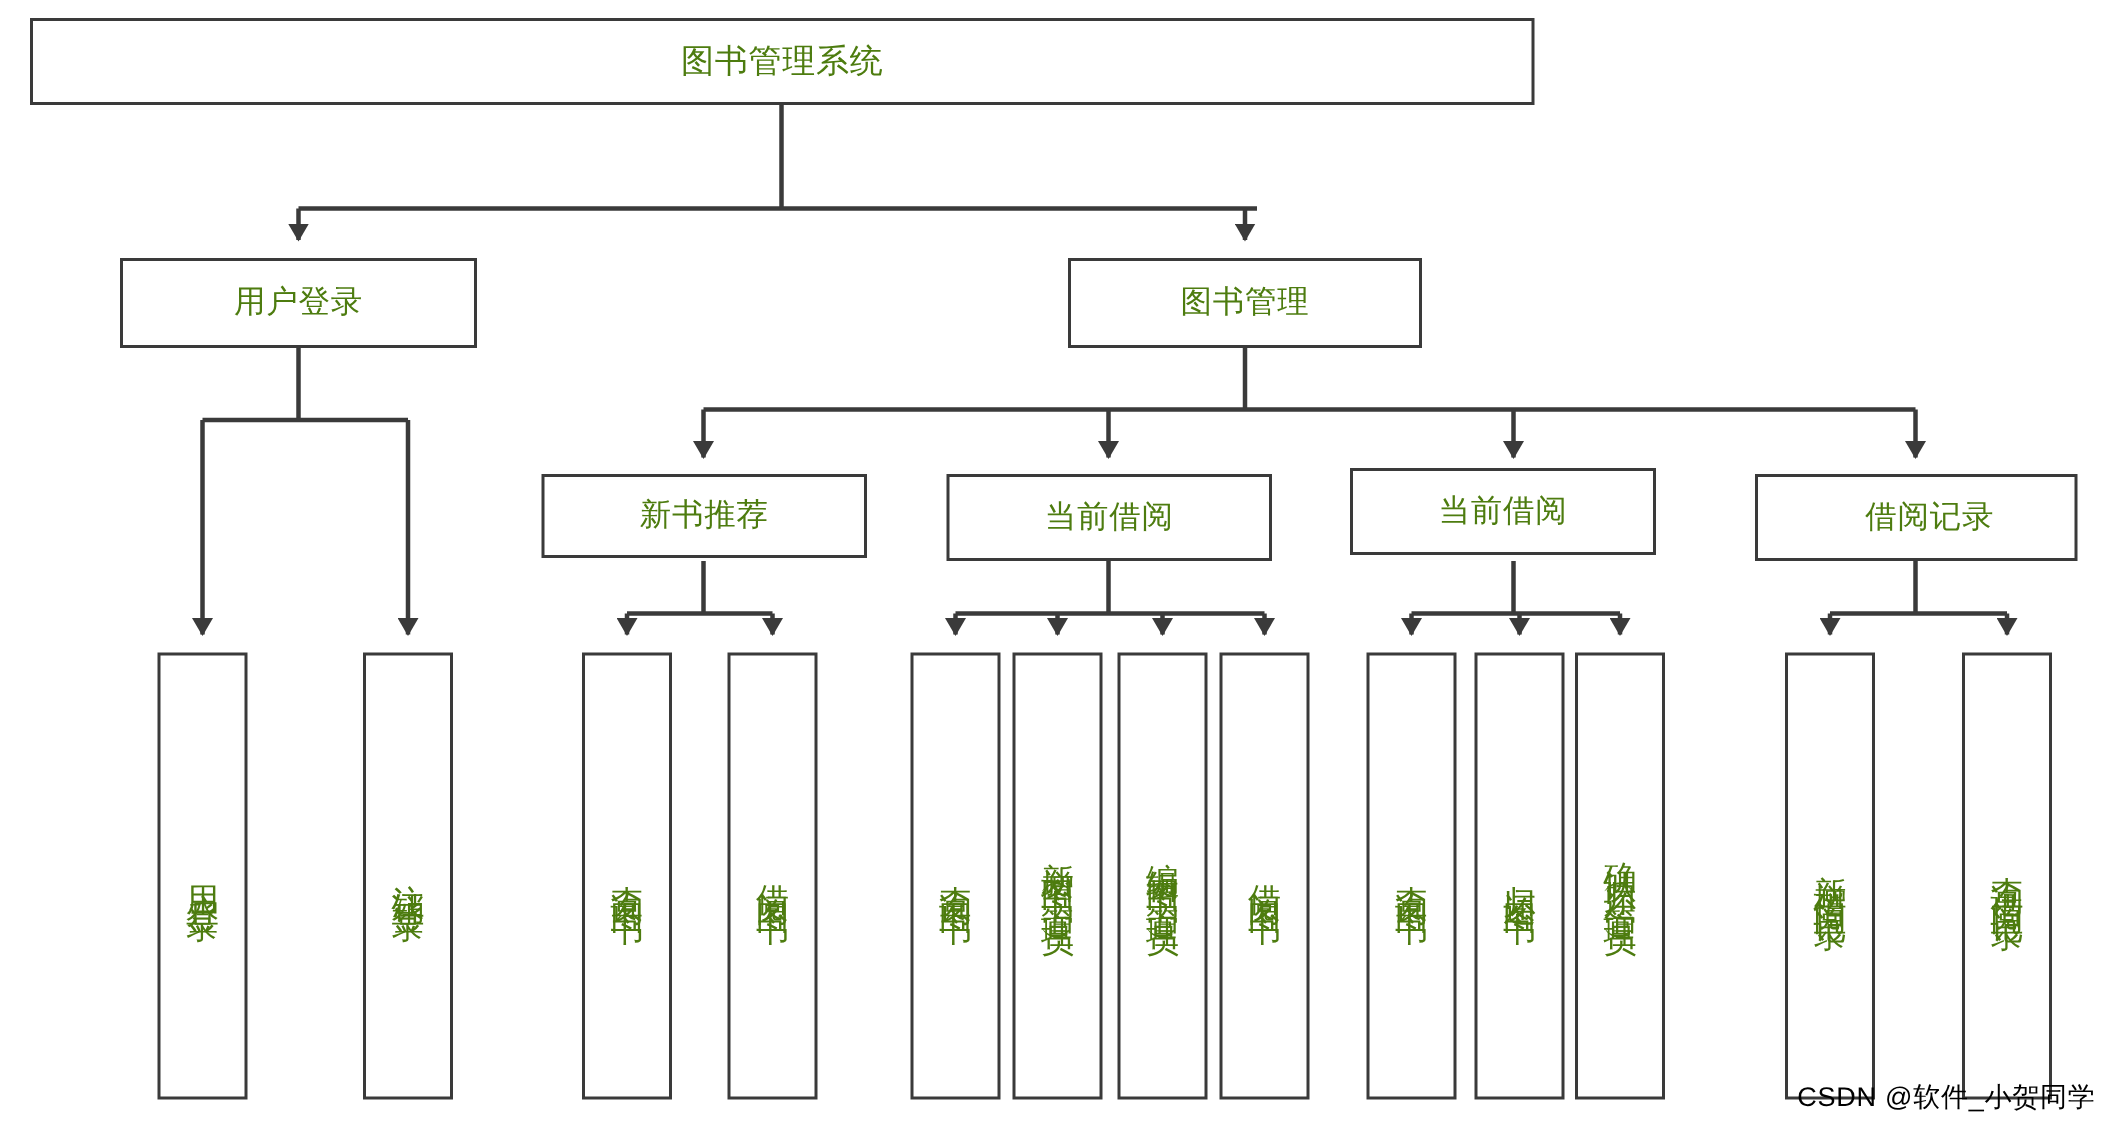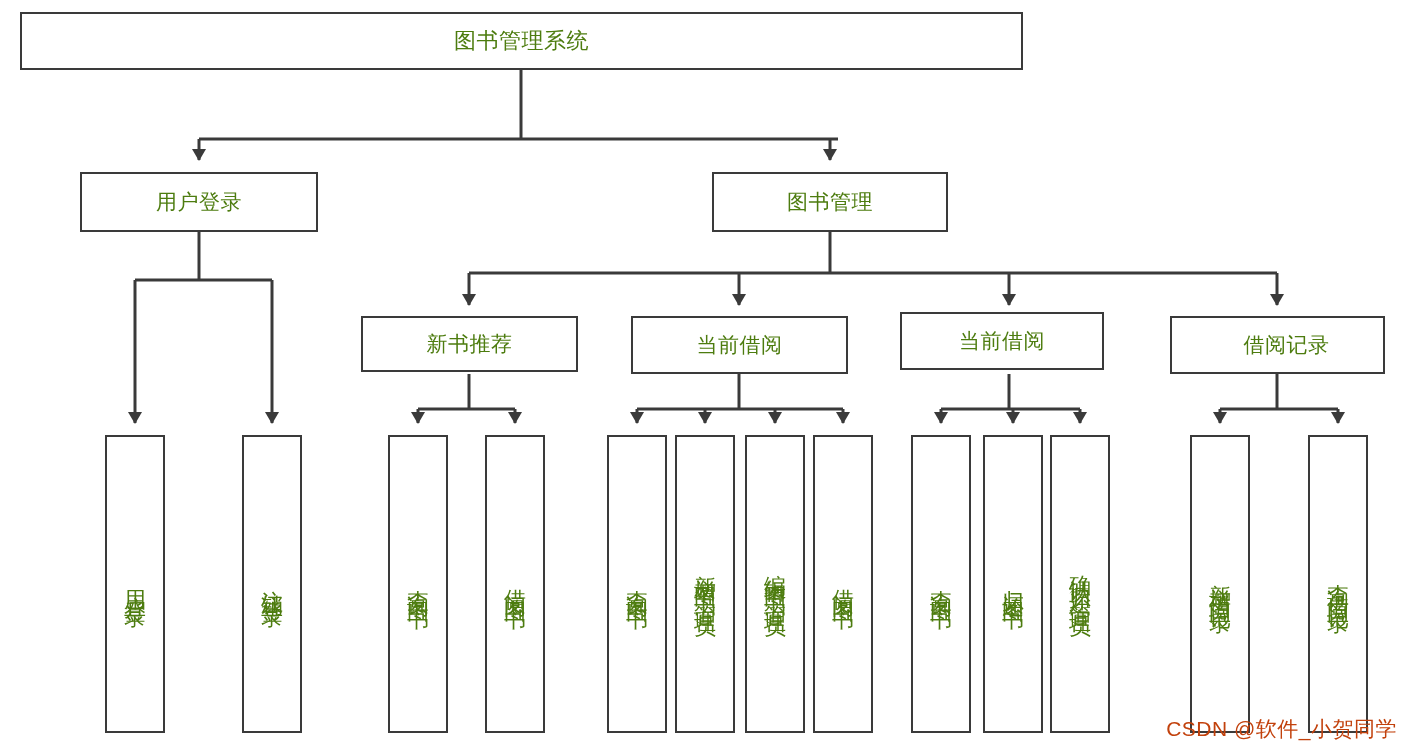--- a/index.html
+++ b/index.html
@@ -51,22 +51,22 @@
     text-orientation:upright;
     font-size:22px;
     line-height:1.0;
     letter-spacing:6px;
     white-space:nowrap;
   }
   .watermark{
     position:absolute;
     right:8px;
     bottom:4px;
-    font-size:21px;
-    color:#c2410c;
+    font-size:18px;
+    color:#000000;
     letter-spacing:0.5px;
     z-index:3;
     white-space:nowrap;
     font-family:"Liberation Sans","DejaVu Sans",sans-serif;
   }
 </style>
 </head>
 <body>
 
 <div id="diagram">

